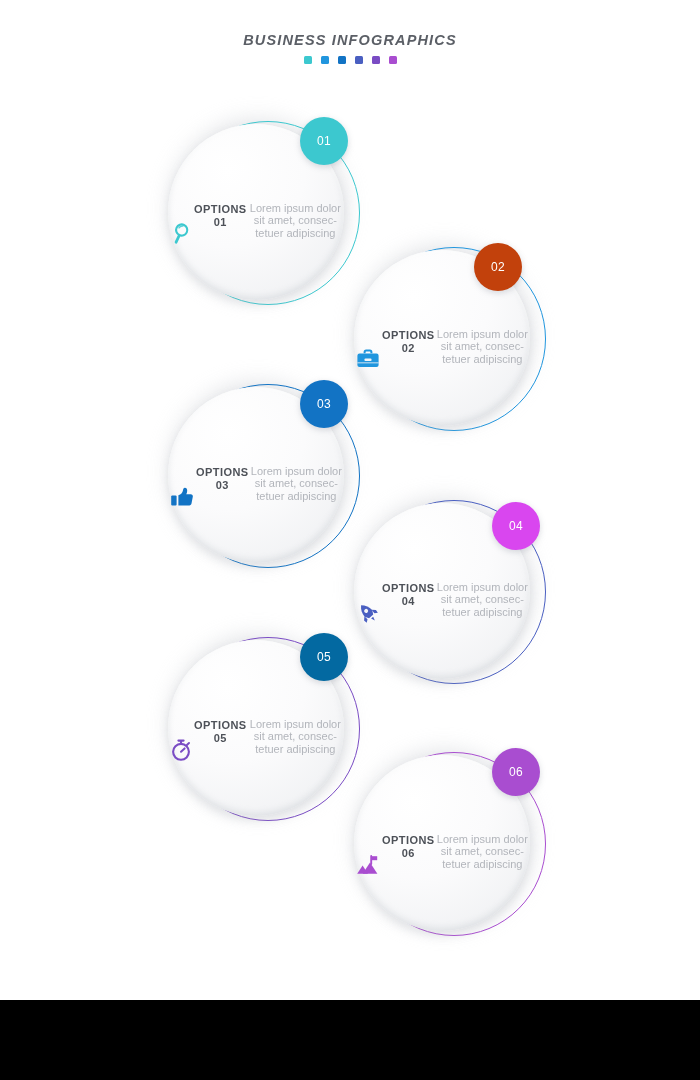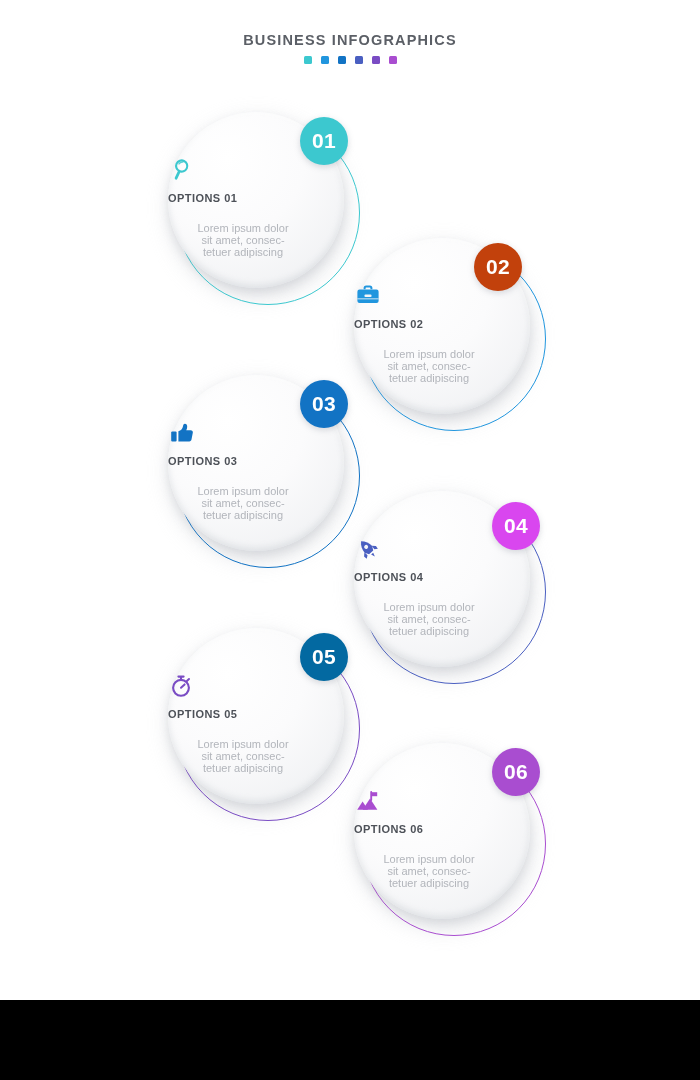--- a/index.html
+++ b/index.html
@@ -31,20 +31,21 @@
     top: 30px;
     width: 700px;
     text-align: center;
   }
   .header-title {
     font-size: 14.5px;
     font-weight: bold;
     letter-spacing: 1.15px;
     color: #5b5f66;
     line-height: 20px;
+    font-style: italic;
   }
   .dot-row {
     margin-top: 6px;
     display: flex;
     justify-content: center;
     gap: 9px;
   }
   .dot {
     width: 8px;
     height: 8px;
@@ -80,33 +81,33 @@
     border-radius: 50%;
     background: #d8dade;
     filter: blur(11px);
     opacity: .75;
   }
 
   
   .disc {
     position: absolute;
     left: 0px;
-    top: 0px;
+    top: 12px;
     width: 176px;
     height: 176px;
     border-radius: 50%;
     background:
       radial-gradient(circle at 34% 26%, #ffffff 0%, #fbfbfc 44%, #f1f2f4 82%, #e8e9ec 100%);
     box-shadow:
       inset 0 -3px 6px rgba(180,184,192,.30),
       inset 0 2px 3px rgba(255,255,255,.95),
       0 5px 10px rgba(160,165,175,.22);
     display: flex;
-    flex-direction: column;
-    align-items: flex-start;
+    flex-direction: row;
+    align-items: center;
     box-sizing: border-box;
   }
 
   .disc-icon {
     margin-top: 44px;
     height: 28px;
     display: flex;
     align-items: center;
     justify-content: center;
   }
@@ -133,22 +134,22 @@
   
   .badge {
     position: absolute;
     width: 48px;
     height: 48px;
     border-radius: 50%;
     display: flex;
     align-items: center;
     justify-content: center;
     color: #ffffff;
-    font-size: 21px;
-    font-weight: bold;
+    font-size: 12px;
+    font-weight: normal;
     letter-spacing: .4px;
     box-shadow: 0 2px 6px rgba(120,125,140,.28);
     text-align: right;
   }
 
   
   .footer {
     position: absolute;
     left: 0;
     top: 1000px;

